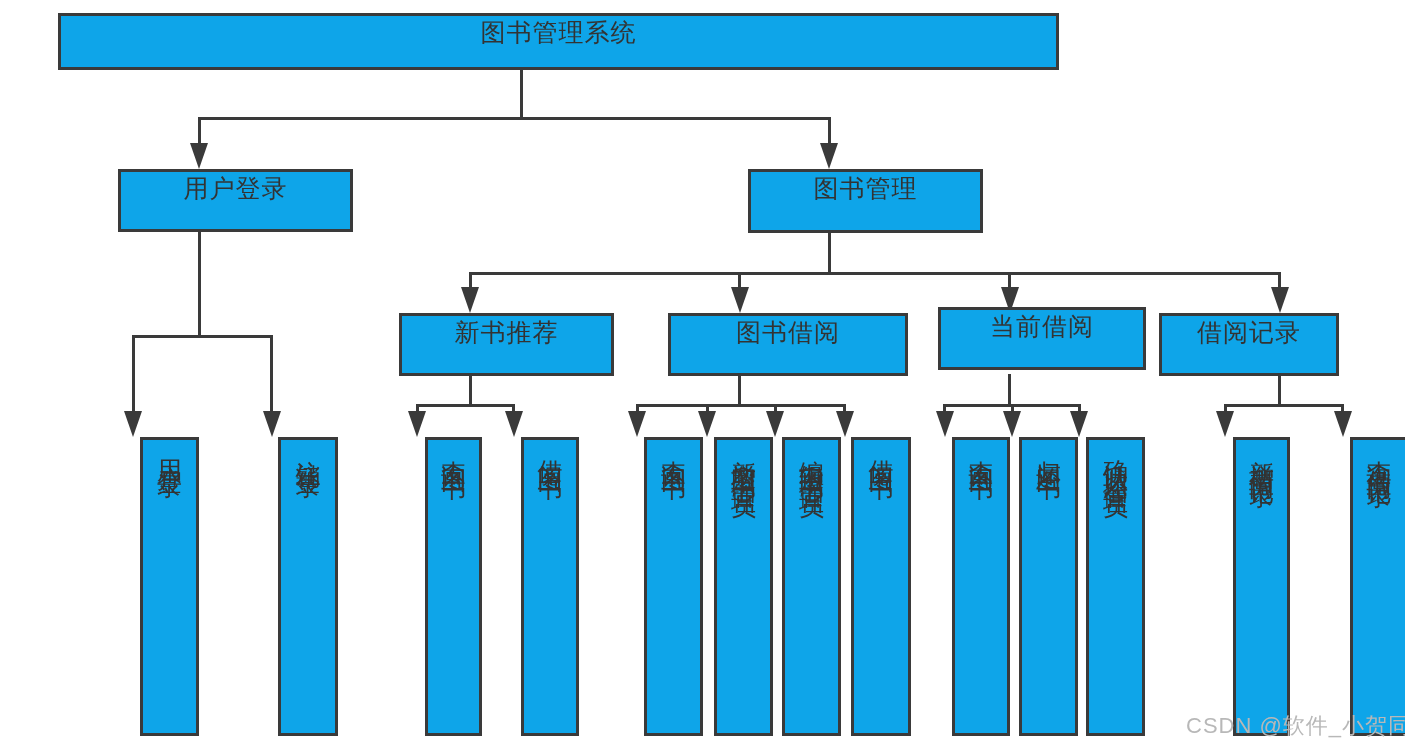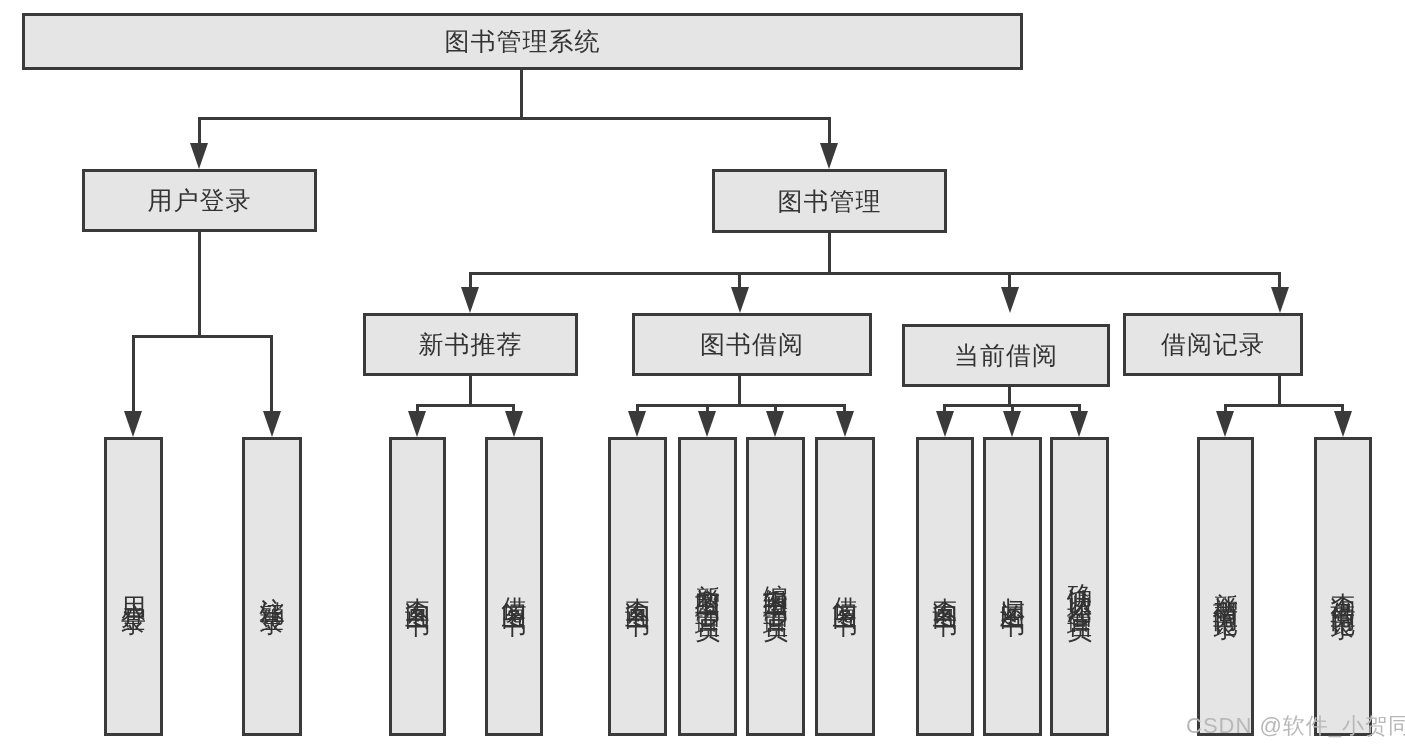--- a/index.html
+++ b/index.html
@@ -1,23 +1,23 @@
 <!DOCTYPE html>
 <html><head>
 <meta charset="utf-8">
 <style>
   html,body{margin:0;padding:0;background:#ffffff;}
   .canvas{
     position:relative;width:1405px;height:747px;background:#ffffff;overflow:hidden;
     font-family:"Liberation Sans","DejaVu Sans",sans-serif;
   }
   .box{
-    position:absolute;box-sizing:border-box;border:3px solid #3a3a3a;background:#e5e5e5;
-    display:flex;align-items:center;justify-content:center;
-    color:#333333;font-size:25px;letter-spacing:1px;white-space:nowrap;
+    position:absolute;box-sizing:border-box;border:3px solid #3a3a3a;background:#0ea5e9;
+    display:flex;justify-content:center;
+    color:#333333;font-size:25px;letter-spacing:1px;white-space:nowrap;margin-left:36px;
   }
   .vtext{
     writing-mode:vertical-rl;text-orientation:mixed;
     letter-spacing:5px;font-size:25px;line-height:1;
   }
   .vl{position:absolute;width:3px;background:#3a3a3a;}
   .hl{position:absolute;height:3px;background:#3a3a3a;}
   .arr{
     position:absolute;width:0;height:0;
     border-left:9px solid transparent;border-right:9px solid transparent;
@@ -102,21 +102,21 @@
   <div class="box" style="left:363px;top:313px;width:215px;height:63px">
     <span>新书推荐</span>
   </div>
 
   <div class="box" style="left:712px;top:169px;width:235px;height:64px">
     <span>图书管理</span>
   </div>
   <div class="box" style="left:632px;top:313px;width:240px;height:63px">
     <span>图书借阅</span>
   </div>
-  <div class="box" style="left:902px;top:324px;width:208px;height:63px">
+  <div class="box" style="left:902px;top:307px;width:208px;height:63px">
     <span>当前借阅</span>
   </div>
   <div class="box" style="left:1123px;top:313px;width:180px;height:63px">
     <span>借阅记录</span>
   </div>
 
   <div class="box" style="left:104px;top:437px;width:59px;height:299px">
     <span class="vtext">用户登录</span>
   </div>
   <div class="box" style="left:242px;top:437px;width:60px;height:299px">

